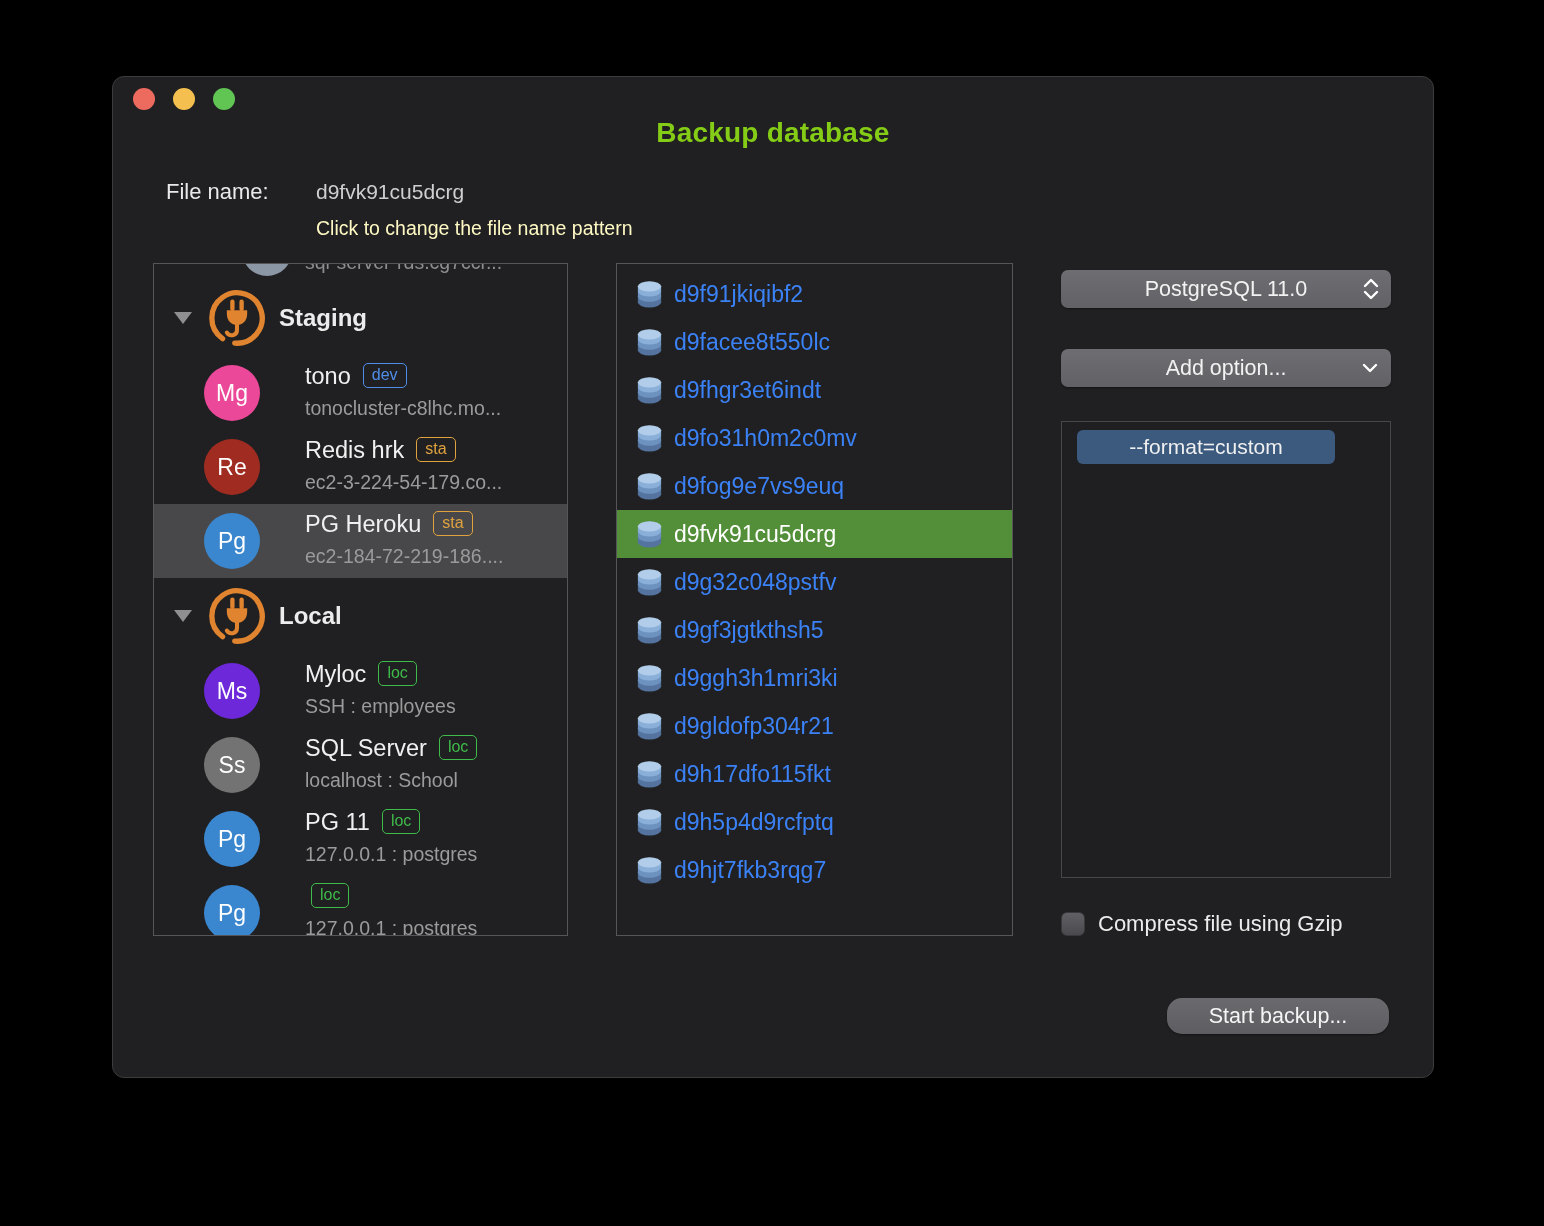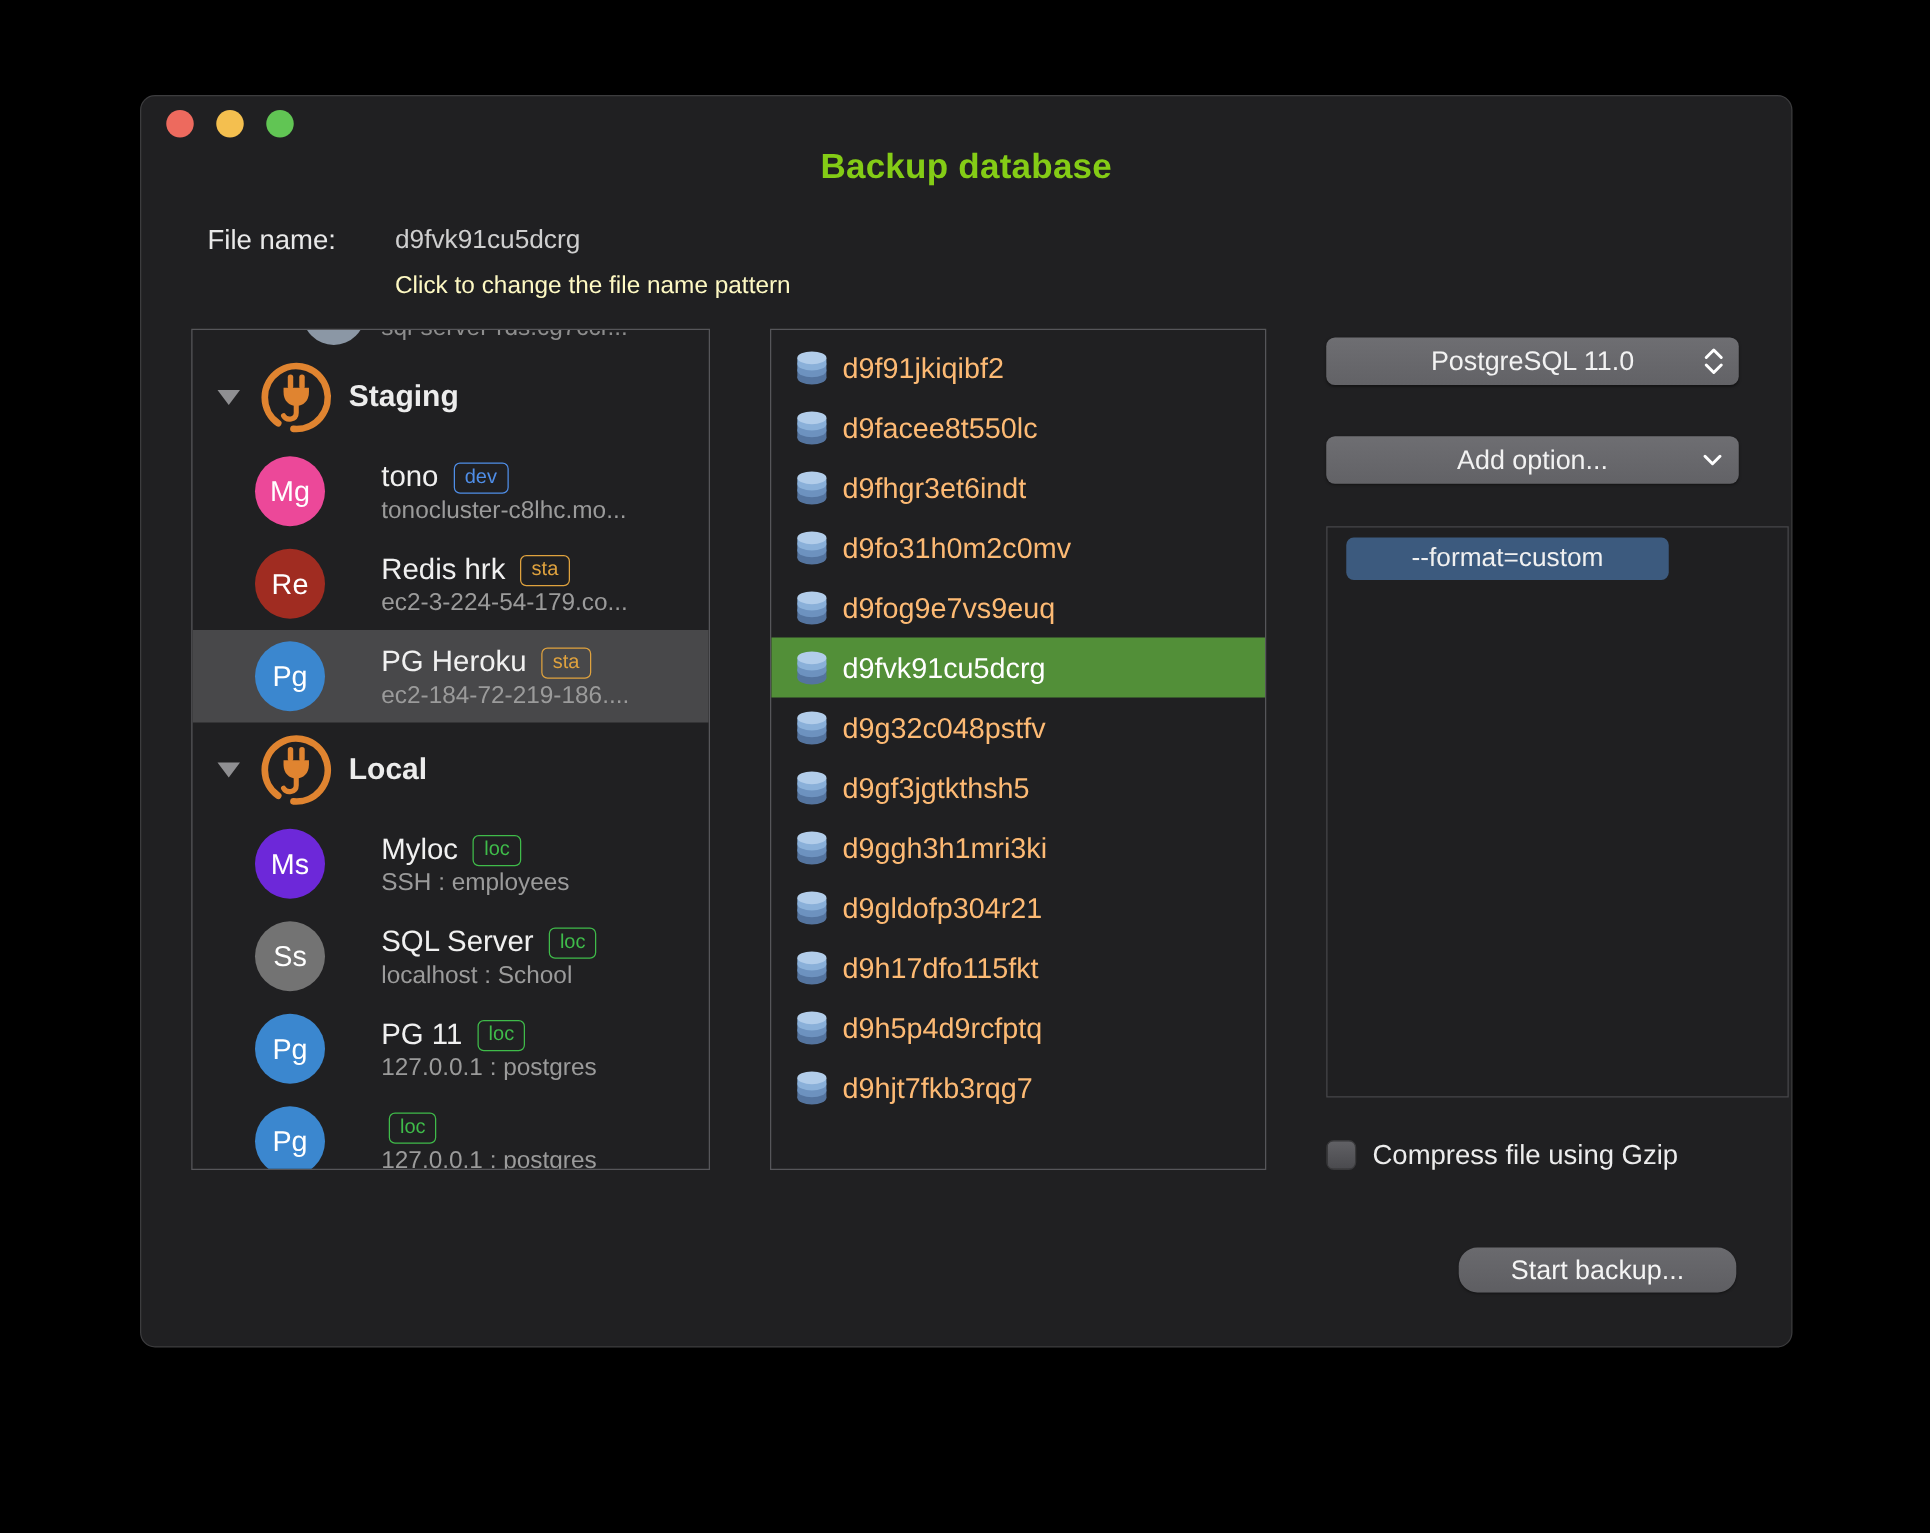--- a/index.html
+++ b/index.html
@@ -29,38 +29,38 @@
   .group-header{position:relative;height:76px;display:flex;align-items:center;}
   .tri{position:absolute;left:20px;width:0;height:0;border-left:9px solid transparent;
     border-right:9px solid transparent;border-top:12px solid #8f8f92;}
   .plug{position:absolute;left:52px;top:50%;margin-top:-31px;width:62px;height:62px;}
   .group-label{position:absolute;left:125px;font-size:24px;font-weight:600;color:#ececec;}
   .conn-row{position:relative;height:74px;}
   .conn-row.selected{background:#48484a;}
   .avatar{position:absolute;left:50px;top:50%;margin-top:-28px;width:56px;height:56px;border-radius:50%;
     display:flex;align-items:center;justify-content:center;font-size:23px;font-weight:500;color:#fff;}
   .conn-text{position:absolute;left:151px;top:7px;right:6px;}
-  .name-line{display:flex;align-items:flex-end;height:32px;}
+  .name-line{display:flex;align-items:flex-start;height:32px;}
   .conn-name{font-size:23.5px;color:#f0f0f0;white-space:nowrap;}
   .badge{margin-left:12px;font-size:16px;line-height:16px;padding:3px 8px 4px;border:1.5px solid;
     border-radius:5px;white-space:nowrap;}
   .conn-sub{font-size:19.5px;color:#9b9b9b;white-space:nowrap;overflow:hidden;margin-top:2px;}
   
   .db-row{position:relative;height:48px;display:flex;align-items:center;}
   .dbicon{position:absolute;left:17px;width:31px;height:31px;}
-  .db-name{position:absolute;left:57px;font-size:23px;color:#fdba74;white-space:nowrap;}
+  .db-name{position:absolute;left:57px;font-size:23px;color:#3b82f6;white-space:nowrap;}
   .db-row.sel .db-name{color:#fff;}
   
   .dropdown{position:absolute;left:948px;width:330px;height:38px;border-radius:7px;
     background:linear-gradient(#6e6e72,#626266);display:flex;align-items:center;justify-content:center;
     font-size:21.5px;color:#f2f2f2;box-shadow:0 1px 2px rgba(0,0,0,.4);}
   .dd-version{top:193px;}
   .dd-add{top:272px;}
   .dd-stepper,.dd-chevron{position:absolute;right:10px;top:50%;transform:translateY(-50%);display:flex;}
-  .options-box{position:absolute;left:948px;top:344px;width:370px;height:457px;background:#1f1f21;
+  .options-box{position:absolute;left:948px;top:344px;width:330px;height:457px;background:#1f1f21;
     border:1px solid #47474a;box-sizing:border-box;overflow:hidden;}
   .opt-tag{margin:8px 0 0 15px;width:258px;height:34px;border-radius:6px;
     display:flex;align-items:center;justify-content:center;font-size:21px;color:#f0f0f0;}
   .chk-row{position:absolute;left:948px;top:834px;display:flex;align-items:center;}
   .checkbox{width:24px;height:24px;border-radius:6px;background:linear-gradient(#616165,#4a4a4e);
     border:1px solid #39393b;box-sizing:border-box;}
   .chk-label{margin-left:13px;font-size:22px;color:#ececec;}
   .start-btn{position:absolute;left:1054px;top:921px;width:222px;height:36px;border-radius:15px;
     background:linear-gradient(#6a6a6e,#5e5e62);display:flex;align-items:center;justify-content:center;
     font-size:21.5px;color:#f5f5f5;box-shadow:0 1px 2px rgba(0,0,0,.4);}

